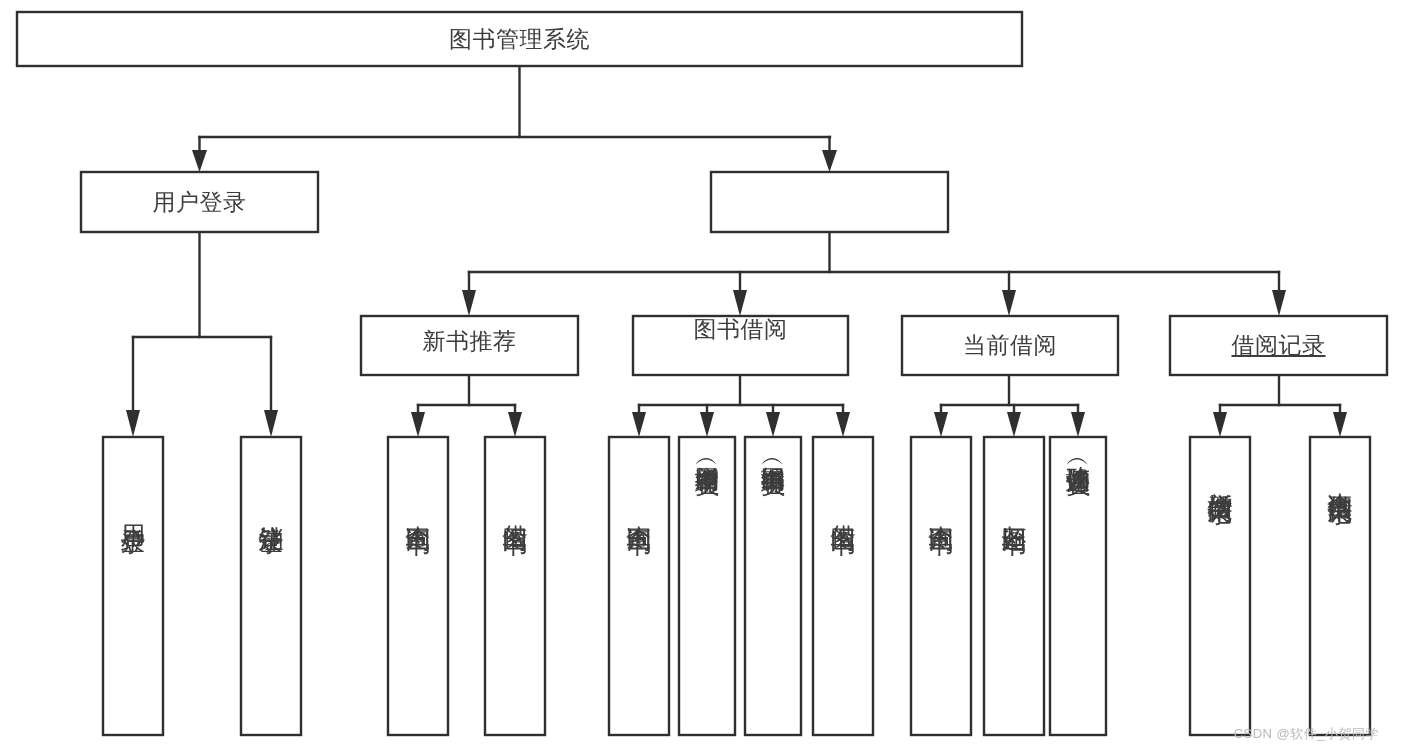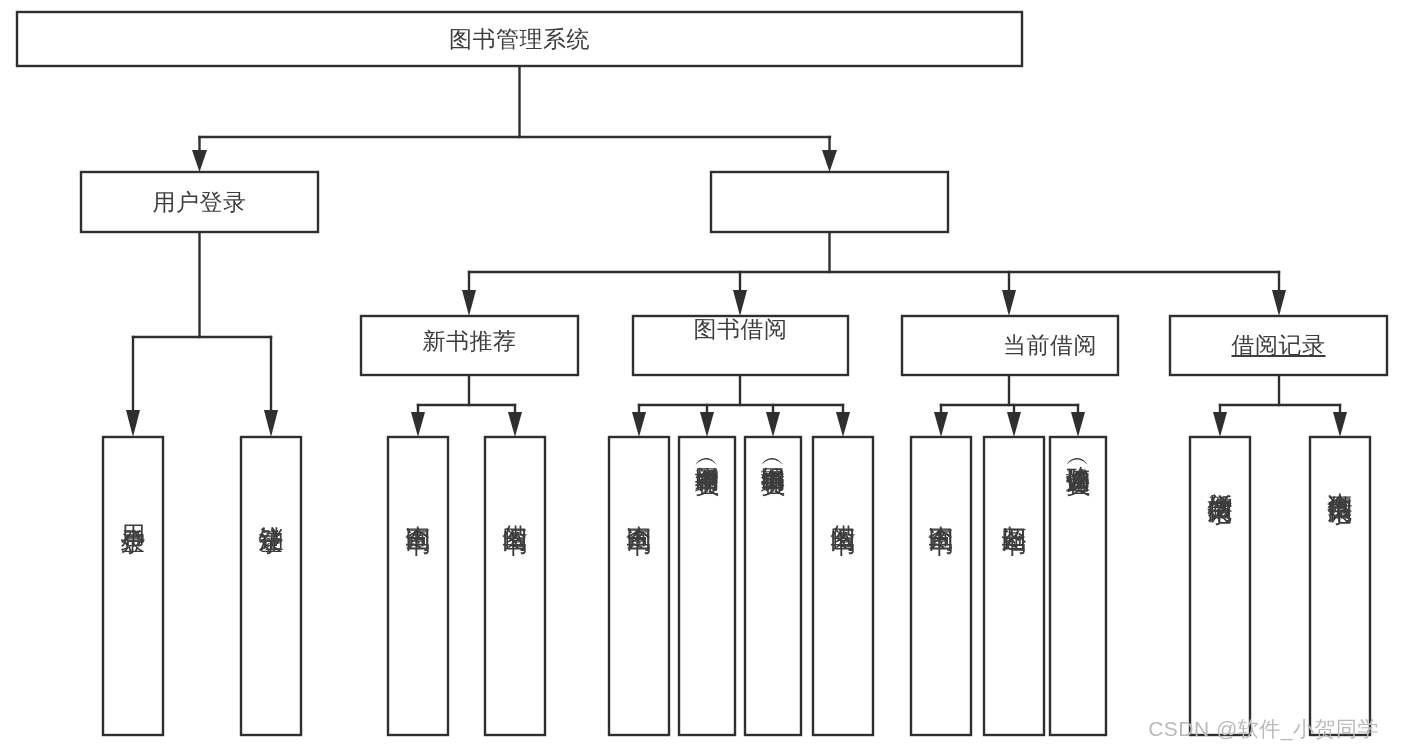--- a/index.html
+++ b/index.html
@@ -70,21 +70,21 @@
   }
   .node-label-v.tall {
     font-size: 24px;
     letter-spacing: 1px;
   }
   .watermark {
     position: absolute;
     right: 8px;
     bottom: 4px;
     color: #b9b9b9;
-    font-size: 21px;
+    font-size: 13px;
     letter-spacing: 0.5px;
     white-space: nowrap;
     pointer-events: none;
   }
 </style>
 </head>
 <body>
 
 <div id="diagram-root">
 
@@ -187,21 +187,21 @@
     <rect class="node-box" x="1190" y="437" width="60" height="298"></rect>
     <rect class="node-box" x="1310" y="437" width="60" height="298"></rect>
   </svg>
 
   <div class="node-label-h" style="left:17px; top:12px; width:1005px; height:54px;">图书管理系统</div>
 
   <div class="node-label-h" style="left:81px; top:172px; width:237px; height:60px;">用户登录</div>
 
   <div class="node-label-h" style="left:361px; top:312px; width:217px; height:59px;">新书推荐</div>
   <div class="node-label-h" style="left:633px; top:300px; width:215px; height:59px;">图书借阅</div>
-  <div class="node-label-h" style="left:902px; top:316px; width:216px; height:59px;margin-left:40px;">当前借阅</div>
+  <div class="node-label-h" style="left:902px; top:316px; width:216px; height:59px;">当前借阅</div>
   <div class="node-label-h" style="left:1170px; top:316px; width:217px; height:59px;text-decoration:underline;">借阅记录</div>
 
   <div class="node-label-v" style="left:103px; top:437px; width:60px; height:298px; padding-top:68px;">用户登录</div>
   <div class="node-label-v" style="left:241px; top:437px; width:60px; height:298px; padding-top:68px;">注销登录</div>
   <div class="node-label-v" style="left:388px; top:437px; width:60px; height:298px; padding-top:68px;">查询图书</div>
   <div class="node-label-v" style="left:485px; top:437px; width:60px; height:298px; padding-top:68px;">借阅图书</div>
   <div class="node-label-v" style="left:609px; top:437px; width:60px; height:298px; padding-top:68px;">查询图书</div>
   <div class="node-label-v tall" style="left:679px; top:437px; width:56px; height:298px; padding-top:10px;">新增图书（管理员）</div>
   <div class="node-label-v tall" style="left:745px; top:437px; width:56px; height:298px; padding-top:10px;">编辑图书（管理员）</div>
   <div class="node-label-v" style="left:813px; top:437px; width:60px; height:298px; padding-top:68px;">借阅图书</div>

